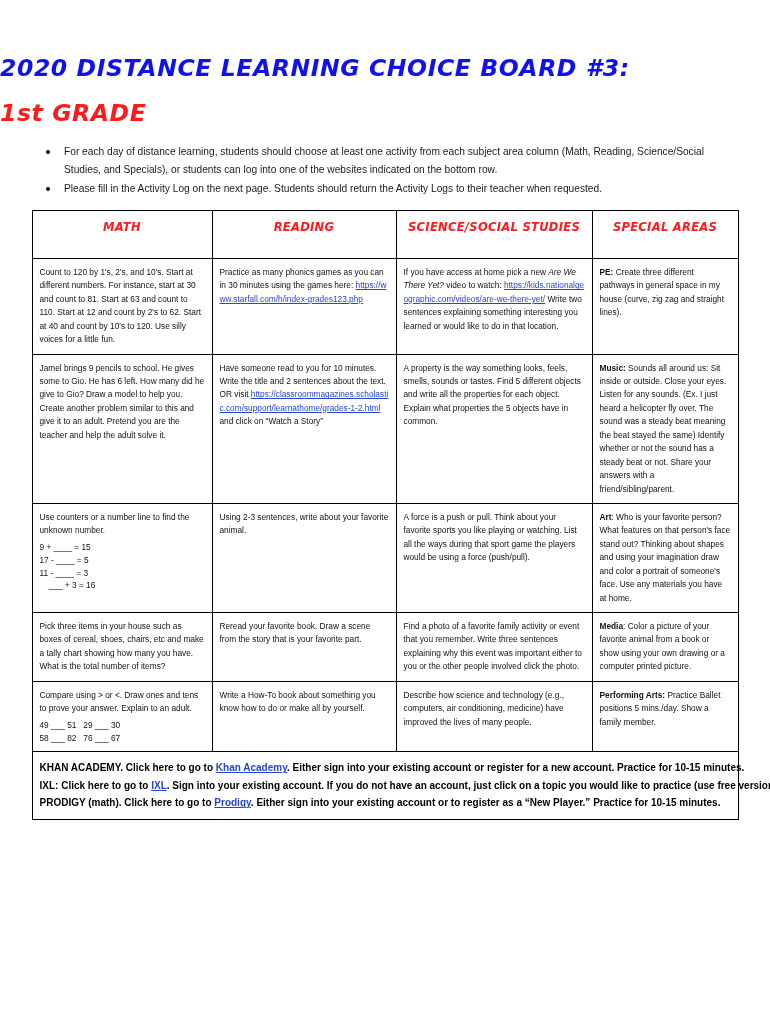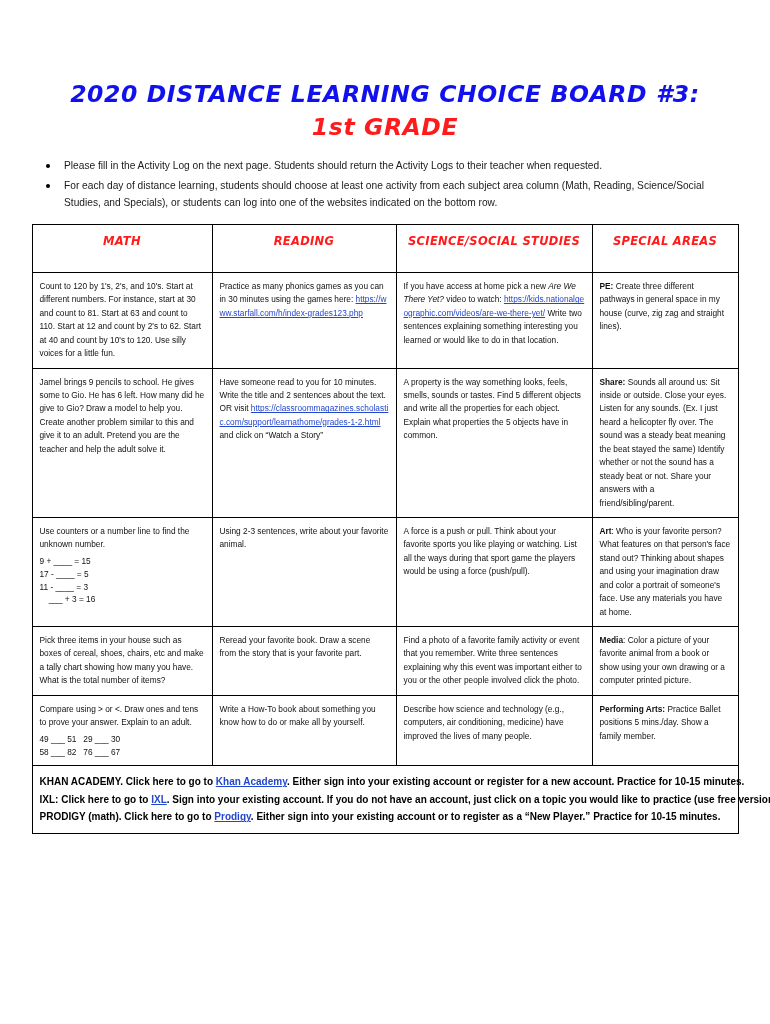--- a/index.html
+++ b/index.html
@@ -10,39 +10,39 @@
     -webkit-font-smoothing:antialiased;
   }
   .page{
     position:relative;
     width:770px; height:1024px;
     box-sizing:border-box;
     padding:0;
     overflow:hidden;
   }
   
-  .title-block{ padding-top:82px; text-align:center; }
+  .title-block{ padding-top:56px; }
   .title-main{
     font-family:"DejaVu Sans", sans-serif;
     font-weight:bold;
     font-style:italic;
     font-size:23.5px;
     letter-spacing:0.6px;
     color:#1111EE;
     line-height:1.05;
     white-space:nowrap;
   }
   .title-sub{
     font-family:"DejaVu Sans", sans-serif;
     font-weight:bold;
     font-style:italic;
     font-size:23.5px;
     letter-spacing:0.6px;
     color:#FF1B1B;
-    margin-top:8px;
+    margin-top:20px;
     line-height:1.05;
   }
   
   .bullets{
     margin:18px 0 0 0;
     padding:0 28px 0 44px;
     list-style:none;
   }
   .bullets li{
     position:relative;
@@ -117,22 +117,22 @@
 <body>
 
 <div class="page">
 
   <div class="title-block">
     <div class="title-main">2020 DISTANCE LEARNING CHOICE BOARD #3:</div>
     <div class="title-sub">1st GRADE</div>
   </div>
 
   <ul class="bullets">
+    <li>For each day of distance learning, students should choose at least one activity from each subject area column (Math, Reading, Science/Social Studies, and Specials), or students can log into one of the websites indicated on the bottom row.</li>
     <li>Please fill in the Activity Log on the next page. Students should return the Activity Logs to their teacher when requested.</li>
-    <li>For each day of distance learning, students should choose at least one activity from each subject area column (Math, Reading, Science/Social Studies, and Specials), or students can log into one of the websites indicated on the bottom row.</li>
   </ul>
 
   <table class="board">
     <colgroup>
         <col class="c1">
         <col class="c2">
         <col class="c3">
         <col class="c4">
       </colgroup>
     <thead>
@@ -167,21 +167,21 @@
         <td class="cell">
           <span>Jamel brings 9 pencils to school. He gives some to Gio. He has 6 left. How many did he give to Gio? Draw a model to help you. Create another problem similar to this and give it to an adult. Pretend you are the teacher and help the adult solve it.</span>
         </td>
         <td class="cell">
           <span>Have someone read to you for 10 minutes. Write the title and 2 sentences about the text. OR visit </span><a class="link" href="#">https://classroommagazines.scholastic.com/support/learnathome/grades-1-2.html</a><span> and click on “Watch a Story”</span>
         </td>
         <td class="cell">
           <span>A property is the way something looks, feels, smells, sounds or tastes.  Find 5 different objects and write all the properties for each object.  Explain what properties the 5 objects have in common.</span>
         </td>
         <td class="cell">
-          <b>Share:</b><span> Sounds all around us: Sit  inside or outside.  Close your eyes. Listen for any sounds.  (Ex. I just heard a helicopter fly over.  The sound was a steady beat meaning the beat stayed the same) Identify whether or not the sound has a steady beat or not. Share your answers with a friend/sibling/parent.</span>
+          <b>Music:</b><span> Sounds all around us: Sit  inside or outside.  Close your eyes. Listen for any sounds.  (Ex. I just heard a helicopter fly over.  The sound was a steady beat meaning the beat stayed the same) Identify whether or not the sound has a steady beat or not. Share your answers with a friend/sibling/parent.</span>
         </td>
       </tr>
 
       <tr>
         <td class="cell">
           <span>Use counters or a number line to find the unknown number.</span>
           <div class="mathlines">
             <div>9 + ____ = 15</div>
             <div>17 - ____ = 5</div>
             <div>11 - ____ = 3</div>

